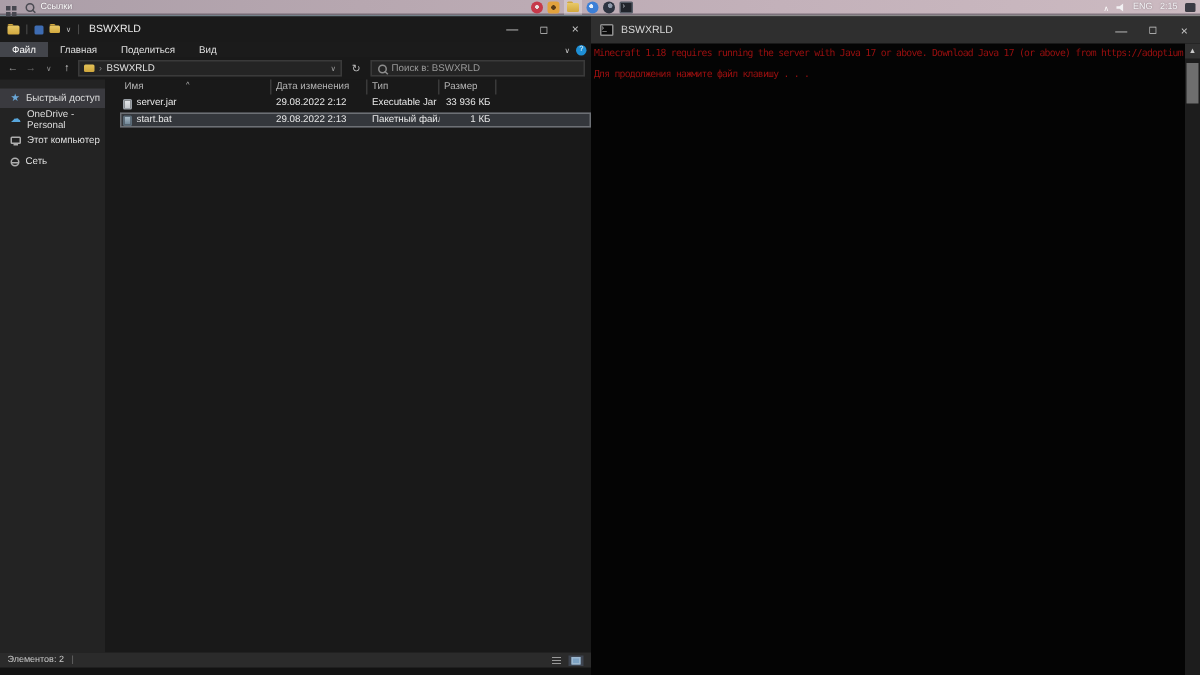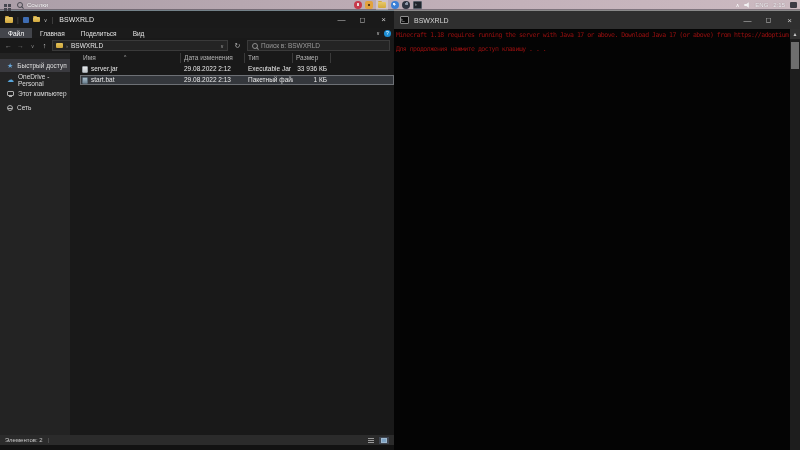--- a/index.html
+++ b/index.html
@@ -266,19 +266,19 @@
     <span class="con-title">BSWXRLD</span>
     <div class="con-controls">
       <span class="wc">—</span>
       <span class="wc max">◻</span>
       <span class="wc">×</span>
     </div>
   </div>
   <div class="con-body">
     <div class="con-line">Minecraft 1.18 requires running the server with Java 17 or above. Download Java 17 (or above) from https://adoptium.net/</div>
     <div class="con-line"></div>
-    <div class="con-line">Для продолжения нажмите доступ клавишу . . .</div>
+    <div class="con-line">Для продолжения нажмите файл клавишу . . .</div>
   </div>
   <div class="con-scrollbar">
     <div class="sb-up">▲</div>
     <div class="sb-thumb"></div>
   </div>
 </div>
 
 </body></html>

